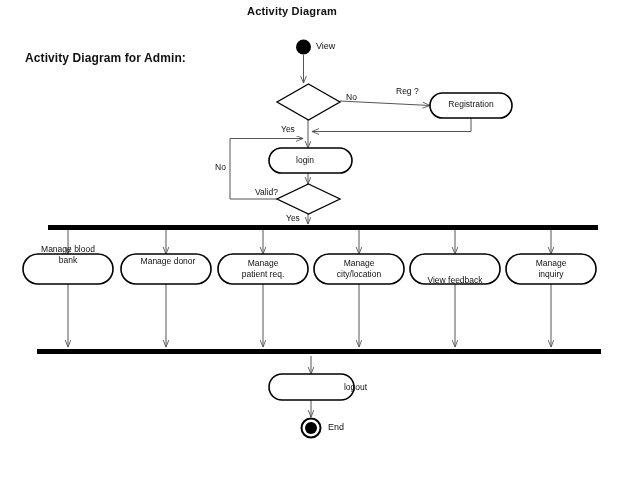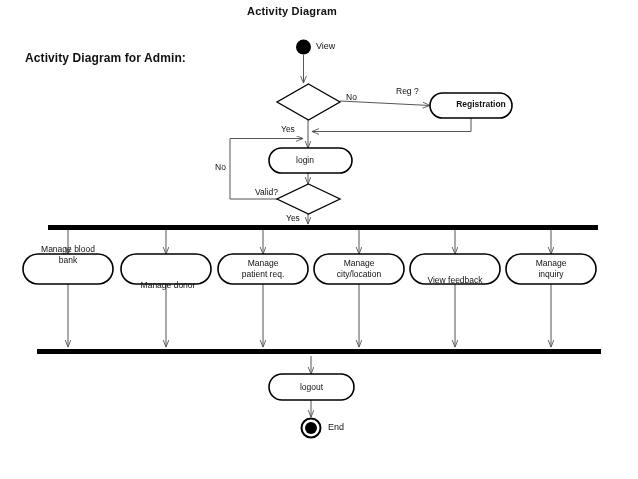--- a/index.html
+++ b/index.html
@@ -153,30 +153,30 @@
 <div class="edge-label" style="left:396px;top:87px;">Reg ?</div>
 
 <div class="edge-label" style="left:281px;top:125px;">Yes</div>
 
 <div class="edge-label" style="left:215px;top:163px;">No</div>
 
 <div class="edge-label" style="left:247px;top:188px;margin-left:8px;">Valid?</div>
 
 <div class="edge-label" style="left:286px;top:214px;">Yes</div>
 
-<div class="node-label" style="left:448px;top:99px;width:66px;font-weight:bold;">Registration</div>
+<div class="node-label" style="left:438px;top:99px;width:66px;">Registration</div>
 
 <div class="node-label" style="left:269px;top:155px;width:72px;">login</div>
 
-<div class="node-label" style="left:269px;top:382px;width:85px;">logout</div>
+<div class="node-label" style="left:269px;top:382px;width:85px;padding-left:44px;">logout</div>
 
 <div class="node-label" style="left:23px;top:244px;width:90px;">Manage blood
 bank</div>
 
-<div class="node-label" style="left:121px;top:280px;width:94px;">Manage donor</div>
+<div class="node-label" style="left:121px;top:256px;width:94px;">Manage donor</div>
 
 <div class="node-label" style="left:218px;top:258px;width:90px;">Manage
 patient req.</div>
 
 <div class="node-label" style="left:314px;top:258px;width:90px;">Manage
 city/location</div>
 
 <div class="node-label" style="left:410px;top:275px;width:90px;">View feedback</div>
 
 <div class="node-label" style="left:506px;top:258px;width:90px;">Manage

